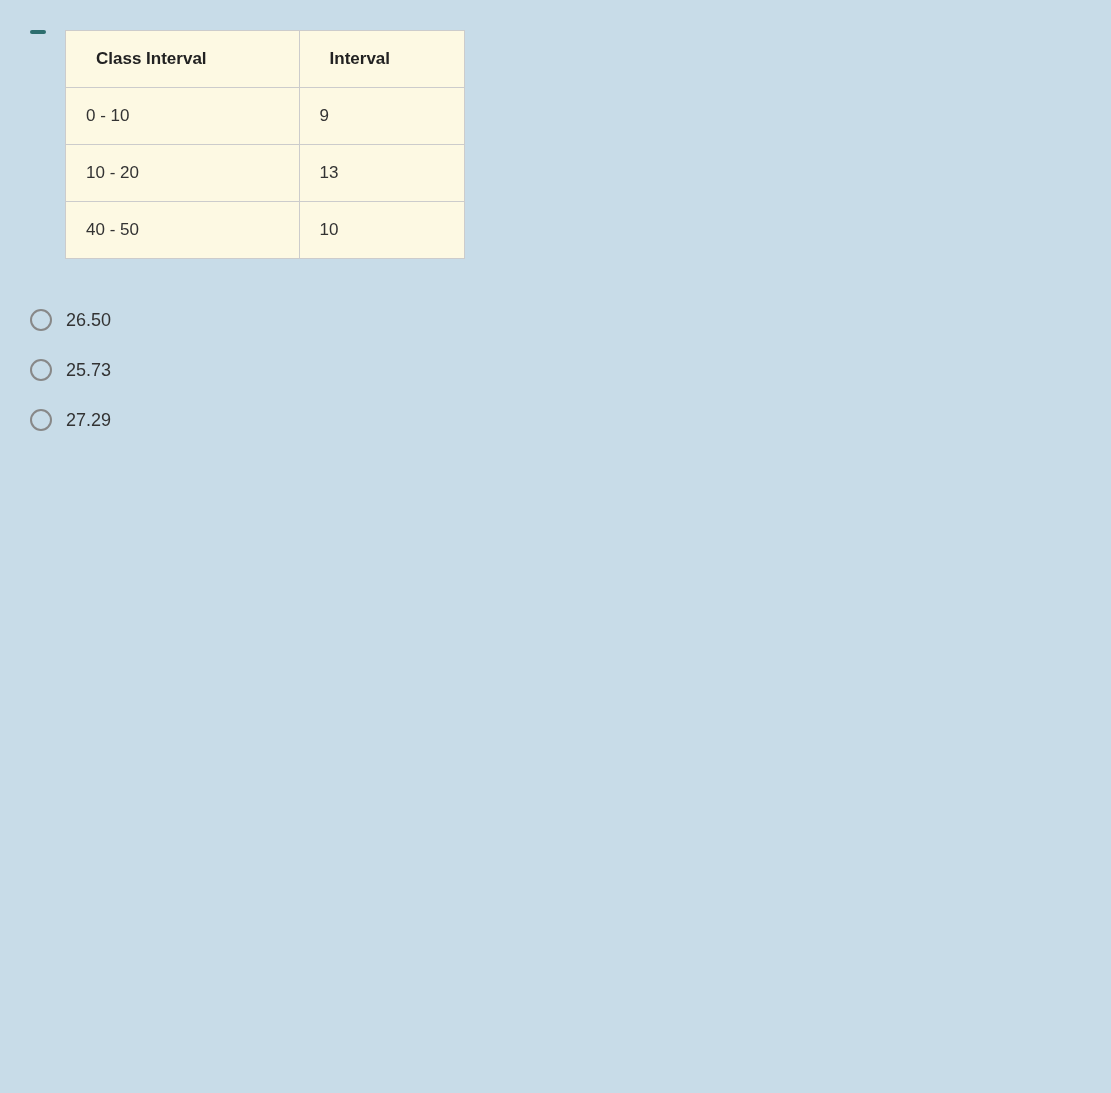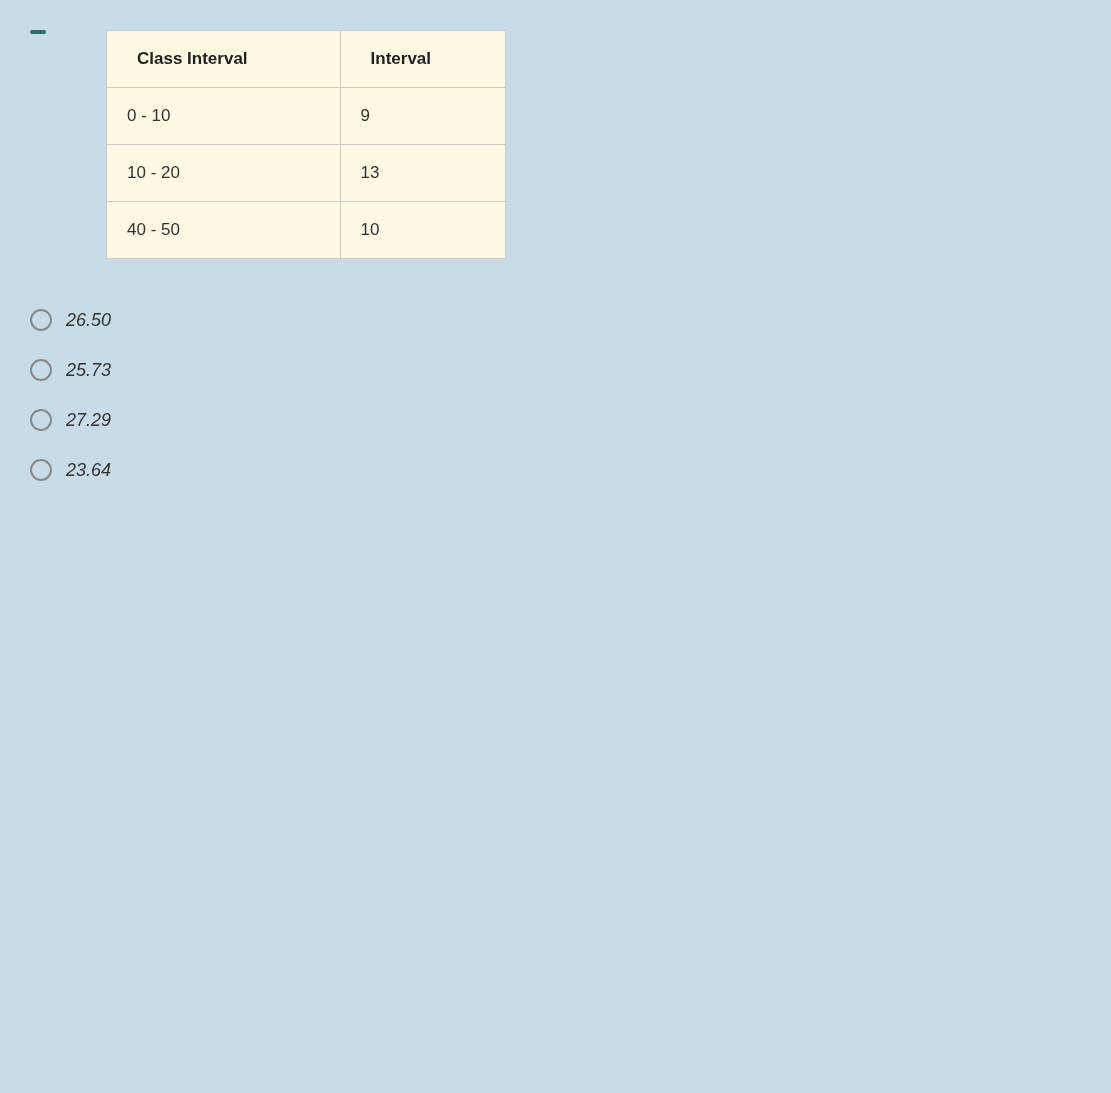--- a/index.html
+++ b/index.html
@@ -11,21 +11,21 @@
     body {
       width: 1111px;
       min-height: 1093px;
       background-color: #c8dce8;
       font-family: Arial, sans-serif;
       padding: 30px;
     }
 
     .question-container {
       display: flex;
-      gap: 60px;
+      gap: 19px;
       align-items: flex-start;
     }
 
     .question-left {
       flex: 0 0 auto;
       max-width: 320px;
     }
 
     .question-number-badge {
       display: inline-block;
@@ -108,21 +108,20 @@
       border-radius: 50%;
       border: 2px solid #888;
       background-color: transparent;
       flex-shrink: 0;
       display: inline-block;
     }
 
     .option-label {
       font-size: 18px;
       color: #333;
-      font-style: italic;
     }
   </style>
 </head>
 <body>
 
 <div>
   <div class="question-container">
     <div class="question-left">
       <div class="question-number-badge"></div>
       <div class="question-text">
@@ -167,18 +166,14 @@
       <span class="option-label">26.50</span>
     </div>
       <div class="option-item">
       <span class="radio-circle"></span>
       <span class="option-label">25.73</span>
     </div>
       <div class="option-item">
       <span class="radio-circle"></span>
       <span class="option-label">27.29</span>
     </div>
-      <div class="option-item">
-      <span class="radio-circle"></span>
-      <span class="option-label">23.64</span>
-    </div>
     </div>
 </div>
 
 </body></html>

